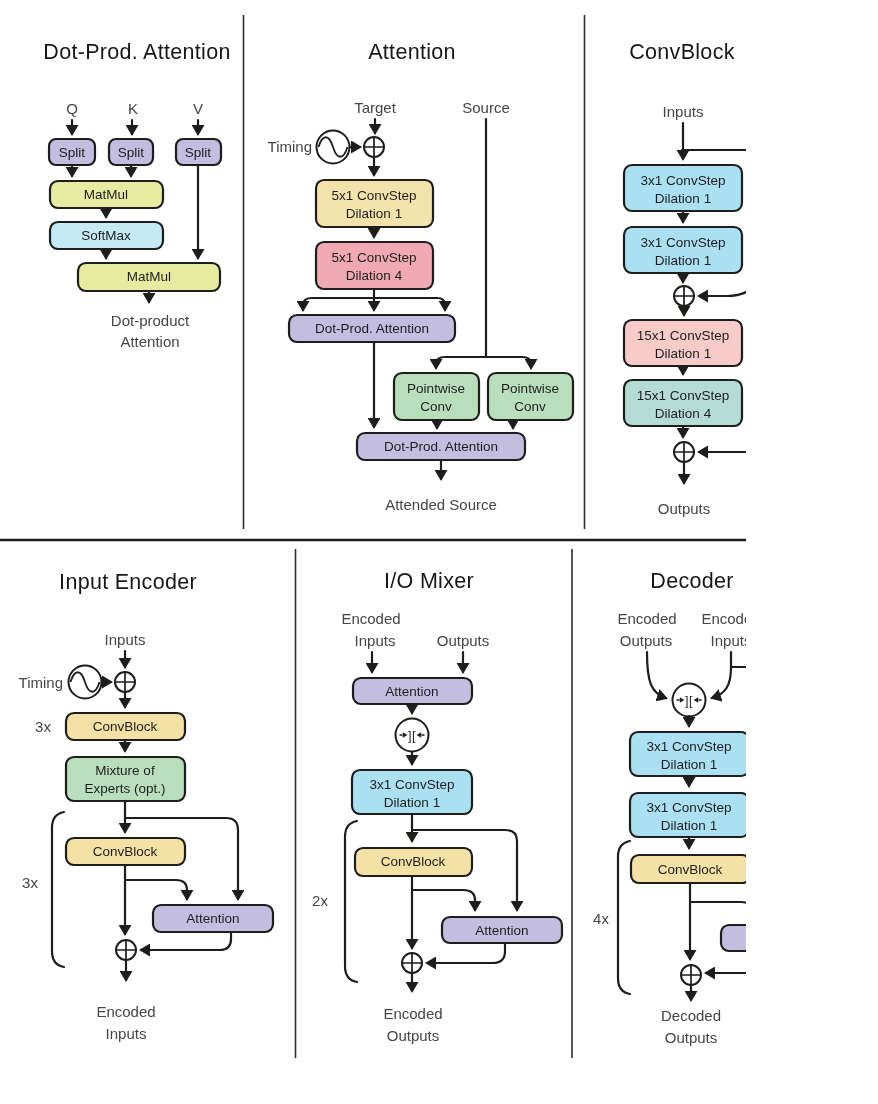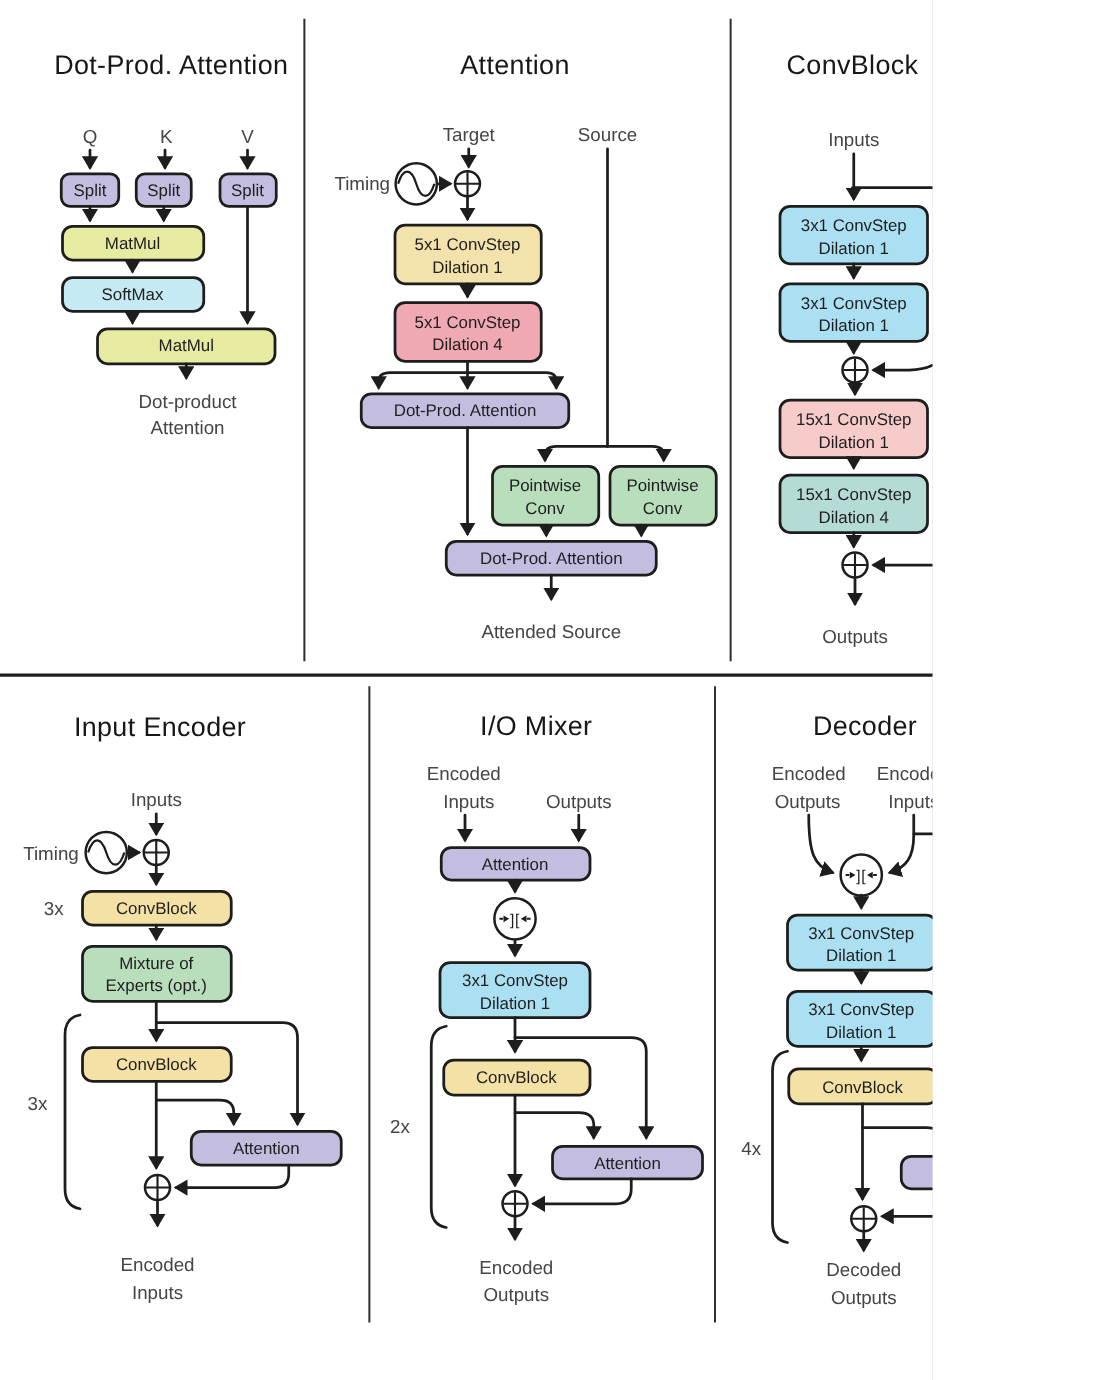--- a/index.html
+++ b/index.html
@@ -1,16 +1,16 @@
 <!DOCTYPE html>
 <html><head>
 <meta charset="utf-8">
 <style>
   html,body { margin:0; padding:0; background:#ffffff; }
-  .stage { width:746px; height:1104px; background:#c4b5fd; position:relative; overflow:hidden; }
+  .stage { width:746px; height:1104px; background:#737373; position:relative; overflow:hidden; }
   svg { display:block; }
   text { font-family:"Liberation Sans", sans-serif; }
   .title { font-size:21.5px; fill:#171717; letter-spacing:0.3px; }
   .lbl   { font-size:15px;   fill:#454545; }
   .bx    { font-size:13.5px; fill:#1e1e1e; }
   .rep   { font-size:15px;   fill:#454545; }
   .concat-t { font-size:12.5px; fill:#1d1d1b; letter-spacing:0.5px; }
   .node  { stroke:#1d1d1b; stroke-width:2.2; }
   .edge  { fill:none; stroke:#1d1d1b; stroke-width:2.2; stroke-linecap:round; stroke-linejoin:round; }
   .bracket { fill:none; stroke:#1d1d1b; stroke-width:2.2; stroke-linecap:round; }

